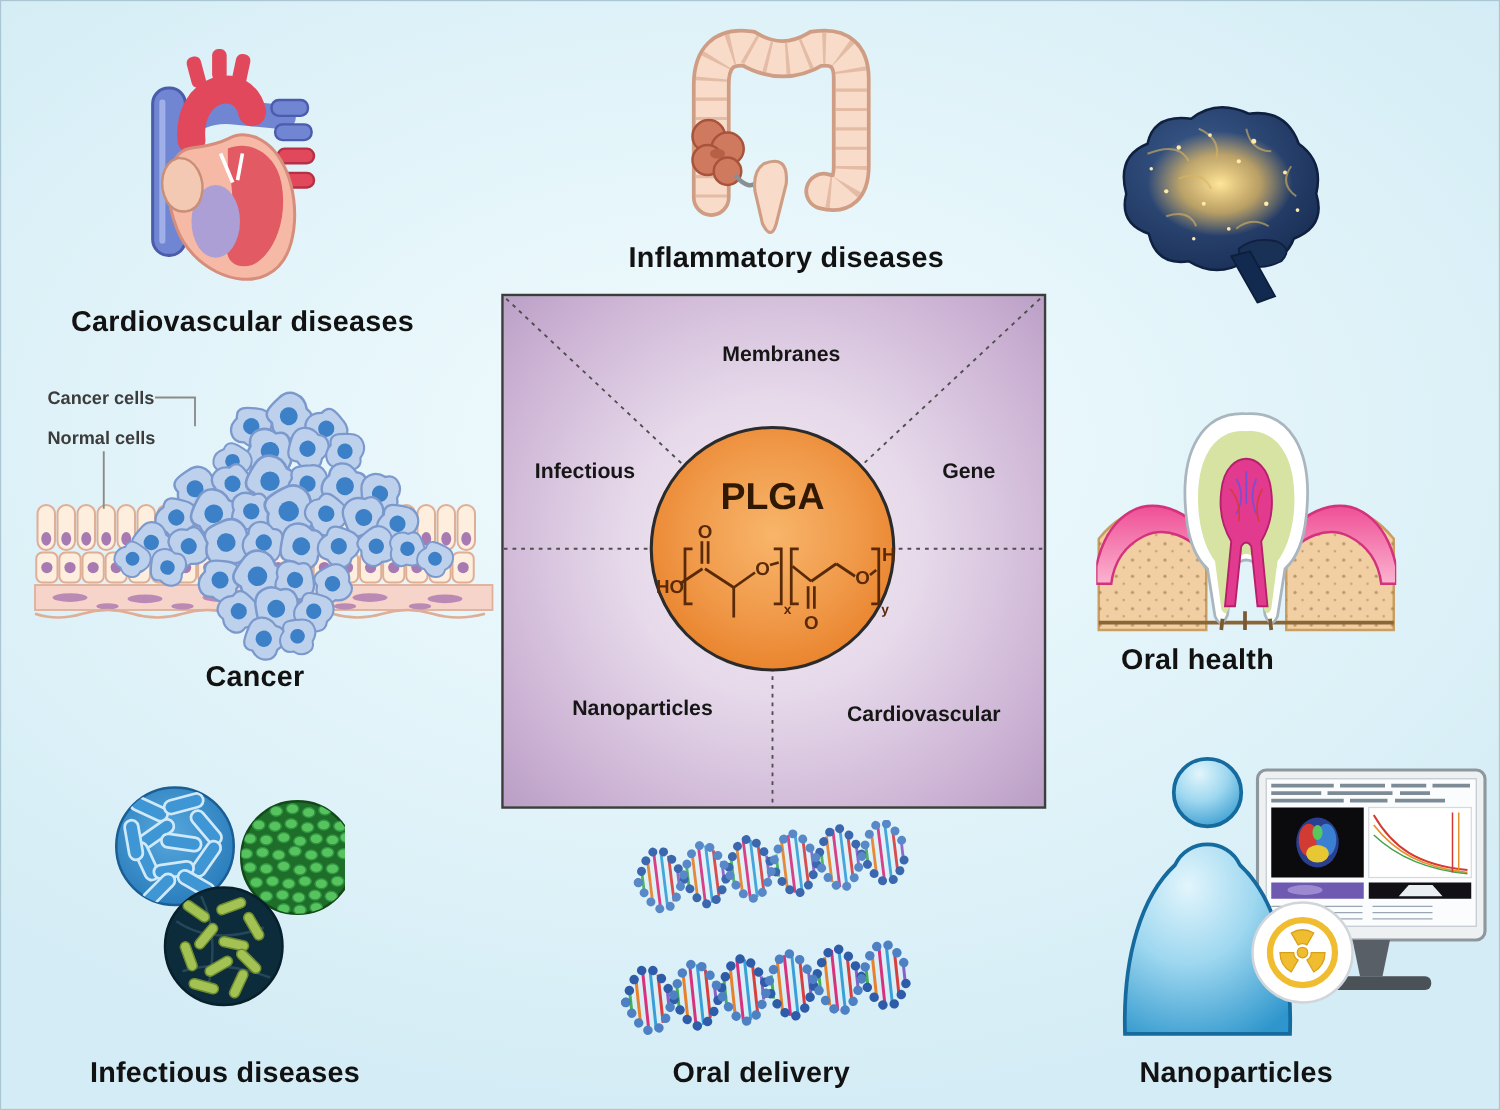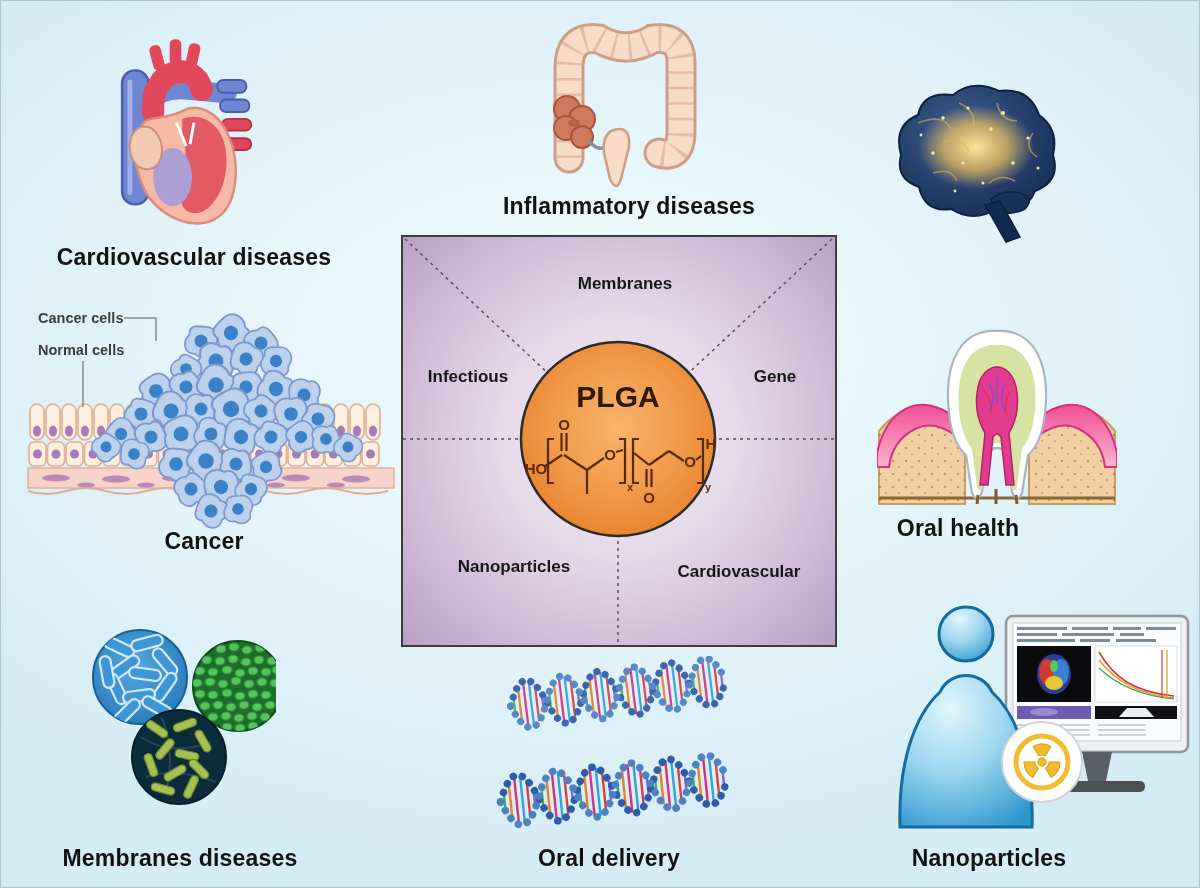--- a/index.html
+++ b/index.html
@@ -355,21 +355,21 @@
           <use href="#rodD" transform="translate(84,132) rotate(-50)"></use>
           <use href="#rodD" transform="translate(106,138) rotate(12)"></use>
           <use href="#rodD" transform="translate(70,148) rotate(70)"></use>
           <use href="#rodD" transform="translate(94,156) rotate(-30)"></use>
           <use href="#rodD" transform="translate(118,152) rotate(45)"></use>
           <use href="#rodD" transform="translate(82,172) rotate(15)"></use>
           <use href="#rodD" transform="translate(110,170) rotate(-65)"></use>
       </g>
     </svg>
   </div>
-  <div class="app-label" style="left:179px;top:857px">Membranes diseases</div>
+  <div class="app-label" style="left:179px;top:857px">Infectious diseases</div>
 
   <div class="illus" style="left:495px;top:655px;width:270px;height:185px">
     <svg width="270" height="185" viewBox="0 0 270 185">
       <defs>
         <g id="dna-seg" stroke-width="2.4">
           <line x1="4" y1="26.6" x2="4" y2="45.4" stroke="#44b254"></line>
           <line x1="10" y1="16.6" x2="10" y2="55.4" stroke="#e8812c"></line>
           <line x1="16" y1="11.6" x2="16" y2="60.4" stroke="#d8327c"></line>
           <line x1="22" y1="11.7" x2="22" y2="60.3" stroke="#3a9fd8"></line>
           <line x1="28" y1="16.6" x2="28" y2="55.4" stroke="#d84040"></line>

